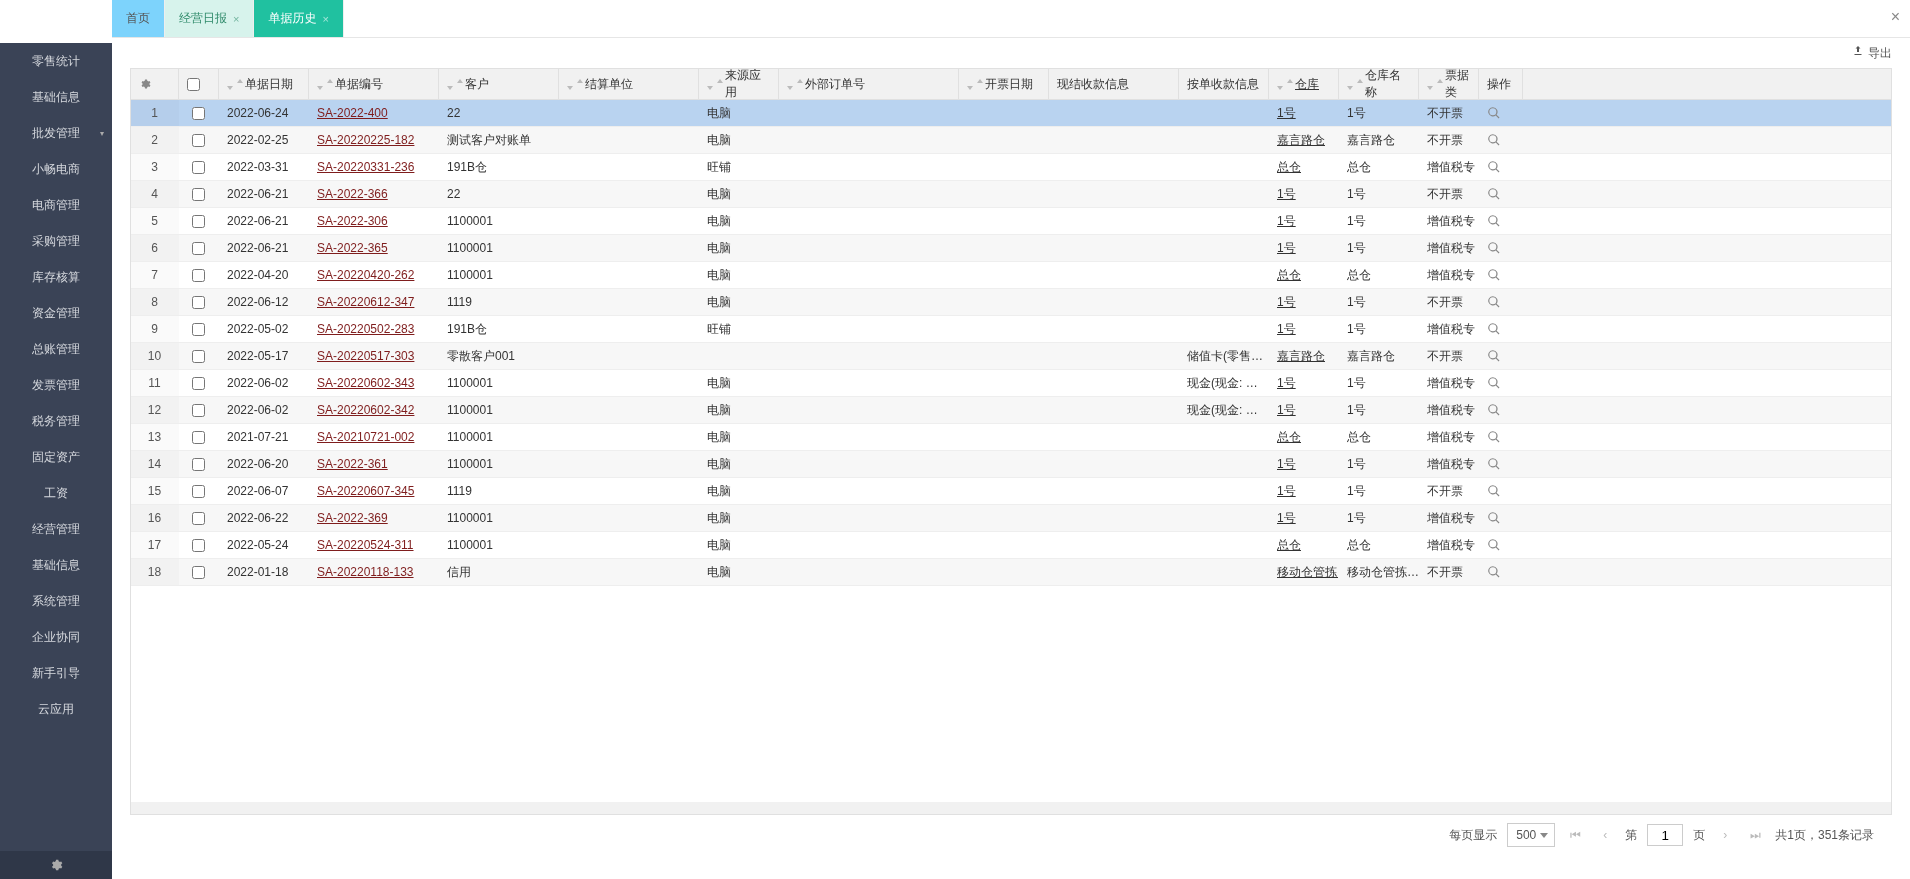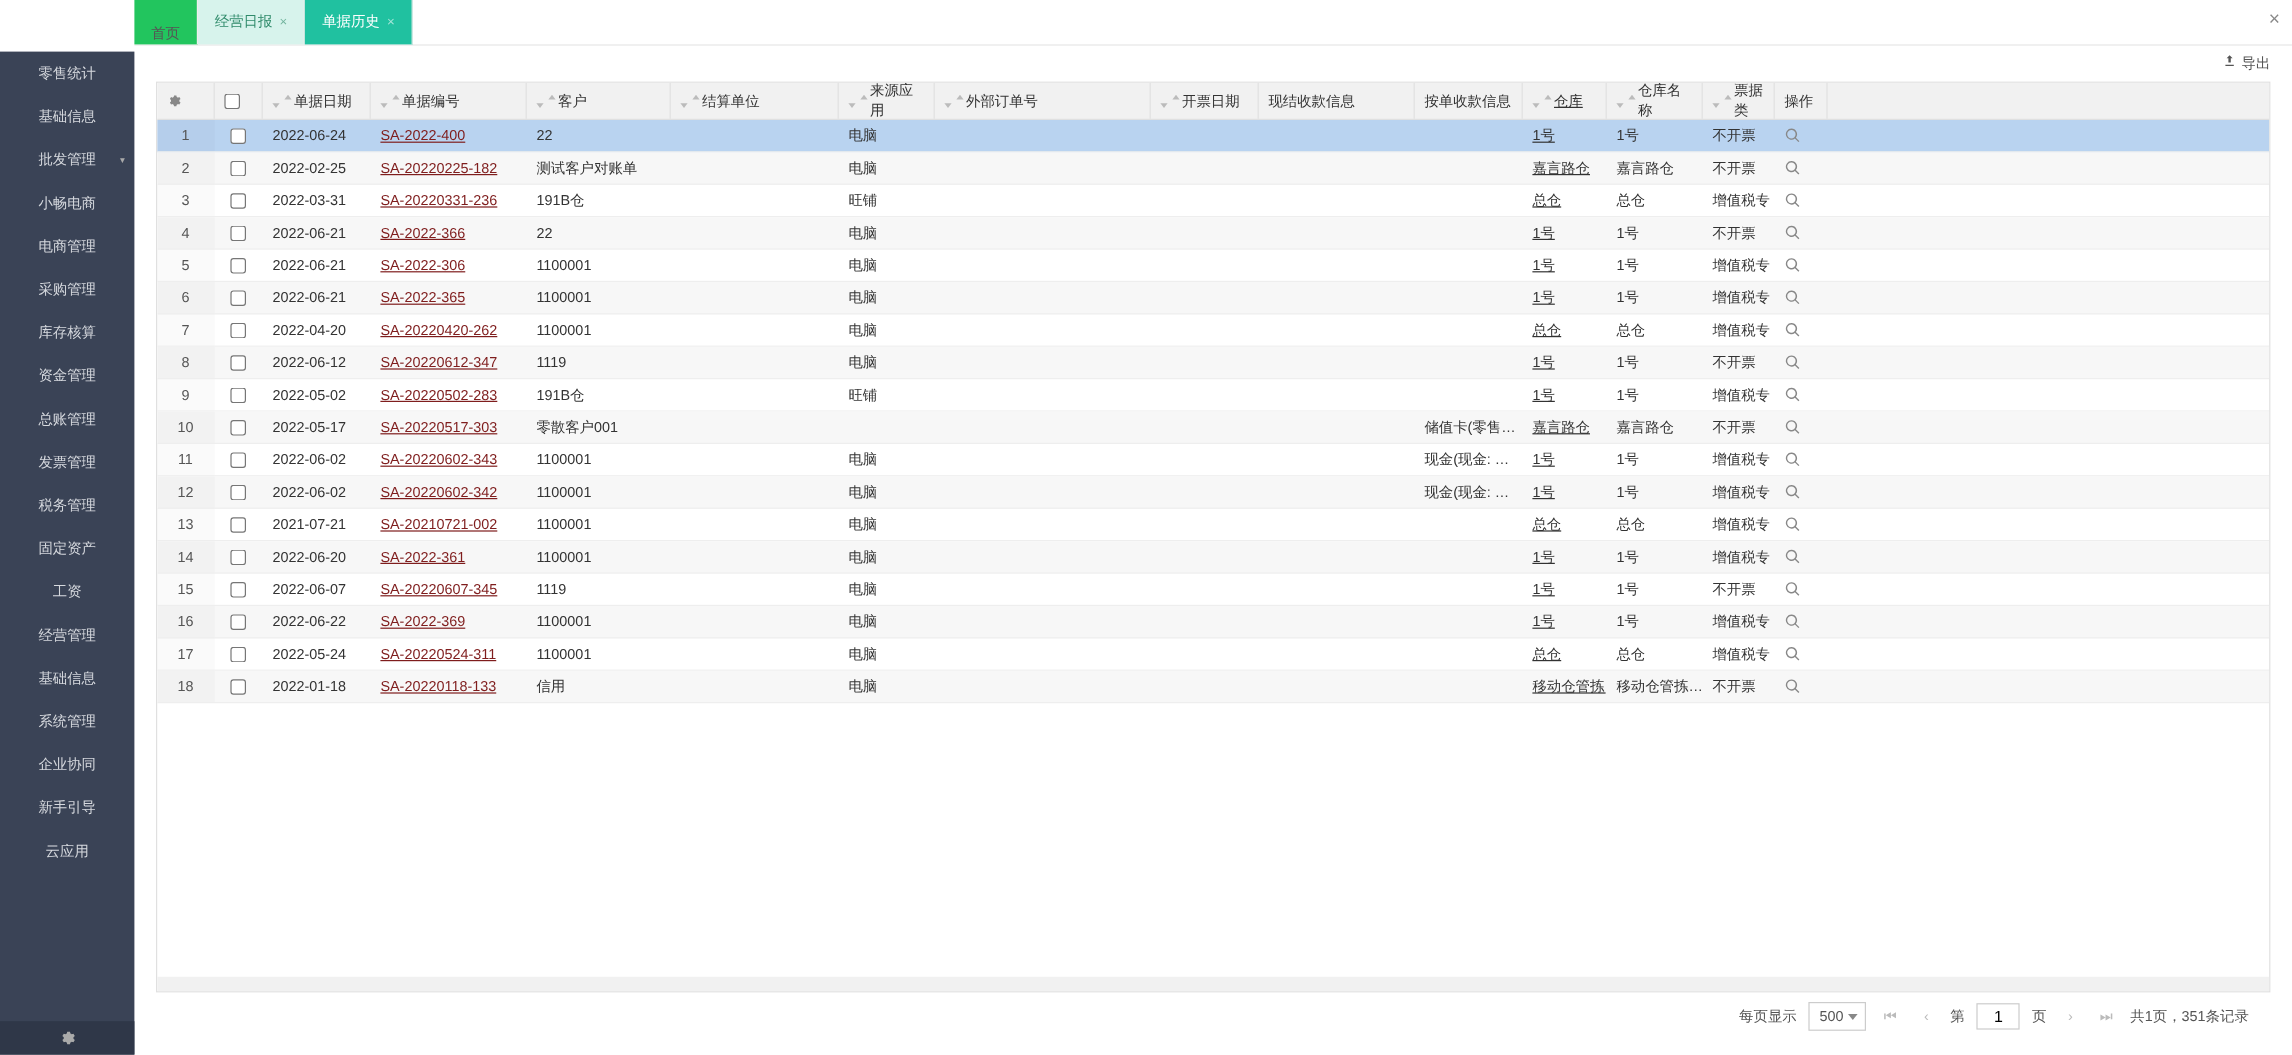--- a/index.html
+++ b/index.html
@@ -13,33 +13,33 @@
 .sidebar-item .chev { position: absolute; right: 8px; font-size: 8px; color:#aaa; }
 .sidebar-footer { height: 28px; background:#2f3748; display:flex; align-items:center; justify-content:center; }
 .sidebar-footer svg { width:14px; height:14px; fill:#aaa; }
 
 
 .main { flex:1; display:flex; flex-direction:column; min-width:0; }
 
 
 .tab-bar { height: 38px; background:#fff; border-bottom:1px solid #e6e6e6; display:flex; align-items:stretch; position:relative;}
 .tab { padding:0 14px; display:flex; align-items:center; gap:6px; font-size:12px; cursor:pointer; border-right:1px solid #eee; color:#555;}
-.tab.home { background:#22c55e;align-items:flex-end; }
+.tab.home { background:#7dd3fc; }
 .tab.alt { background:#d7f3ec; color:#2f8a6a;}
 .tab.active { background:#20c1a0; color:#fff;justify-content:space-between; }
 .tab .close { font-size:11px; opacity:.6; cursor:pointer; }
 .tab-bar .tab-close-all { position:absolute; right:10px; top:8px; font-size:16px; color:#888; cursor:pointer;}
 
 
 .toolbar { height:30px; display:flex; justify-content:flex-end; align-items:center; padding:0 18px; color:#555; }
 .export-btn { display:flex; align-items:flex-start; gap:4px; cursor:pointer; font-size:12px;}
 .export-btn svg{width:12px;height:12px;fill:#555;}
 
 
-.content { flex:1; padding:0 18px 12px 18px; min-height:0; display:flex; flex-direction:column;justify-content:space-between; }
+.content { flex:1; padding:0 18px 24px 18px; min-height:0; display:flex; flex-direction:column;justify-content:space-between; }
 .table-wrap { flex:1; border:1px solid #e0e0e0; min-height:0; display:flex; flex-direction:column; overflow:hidden; }
 .grid-scroll { flex:1; overflow:auto; }
 .grid-inner { min-width:1490px; }
 .thead { display:flex; background:#f1f1f1; border-bottom:1px solid #e0e0e0; position:sticky; top:0; z-index:2;}
 .th { border-right:1px solid #e0e0e0; display:flex; align-items:center; padding:0 8px; height:30px; color:#333; font-weight:normal; position:relative; flex-shrink:0;}
 .th.sortable::before { content:""; display:inline-block; width:0; height:0; border-left:3px solid transparent; border-right:3px solid transparent; border-bottom:4px solid #bbb; margin-right:2px; position:relative; top:-3px;}
 .th.sortable::after { content:""; display:inline-block; width:0; height:0; border-left:3px solid transparent; border-right:3px solid transparent; border-top:4px solid #bbb; position:absolute; left:8px; top:17px;}
 .th.sortable { padding-left:18px;}
 .th .gear{ width:12px;height:12px;fill:#888;}
 

